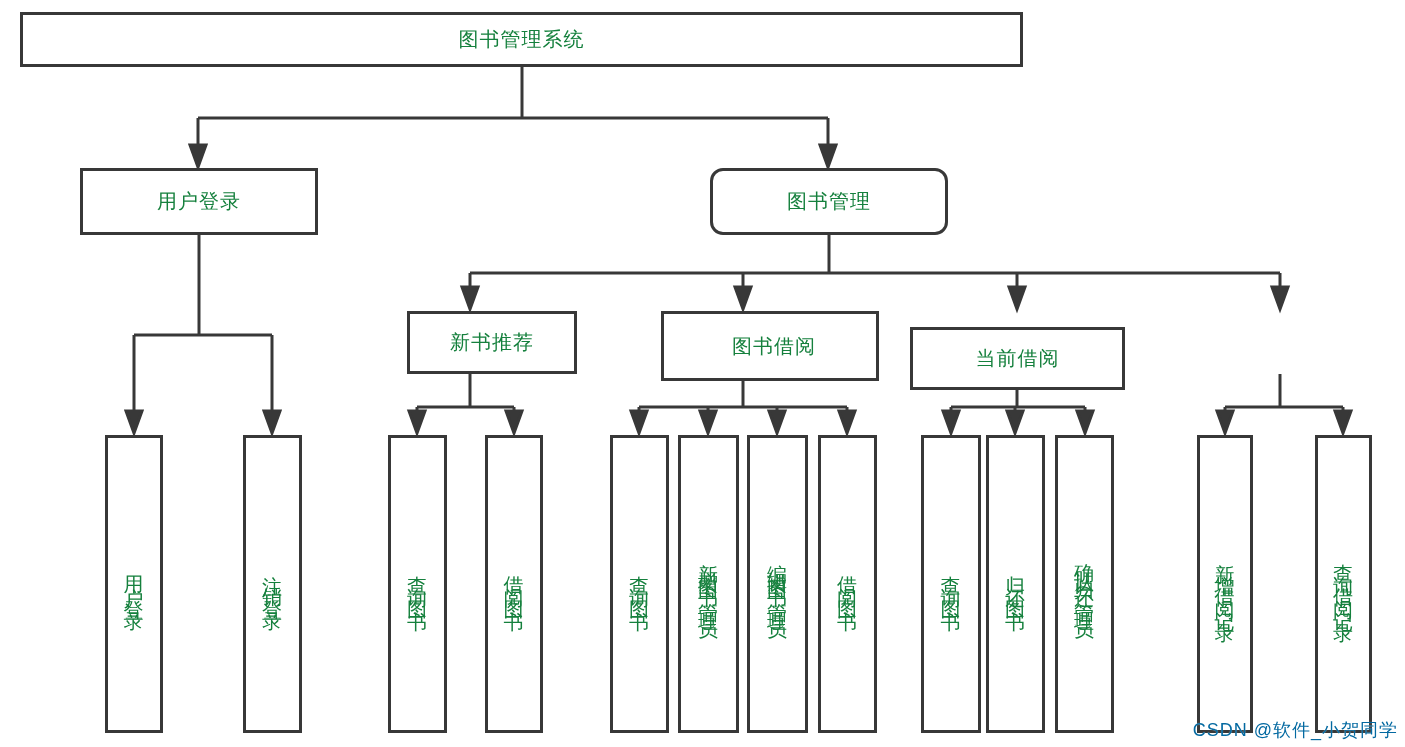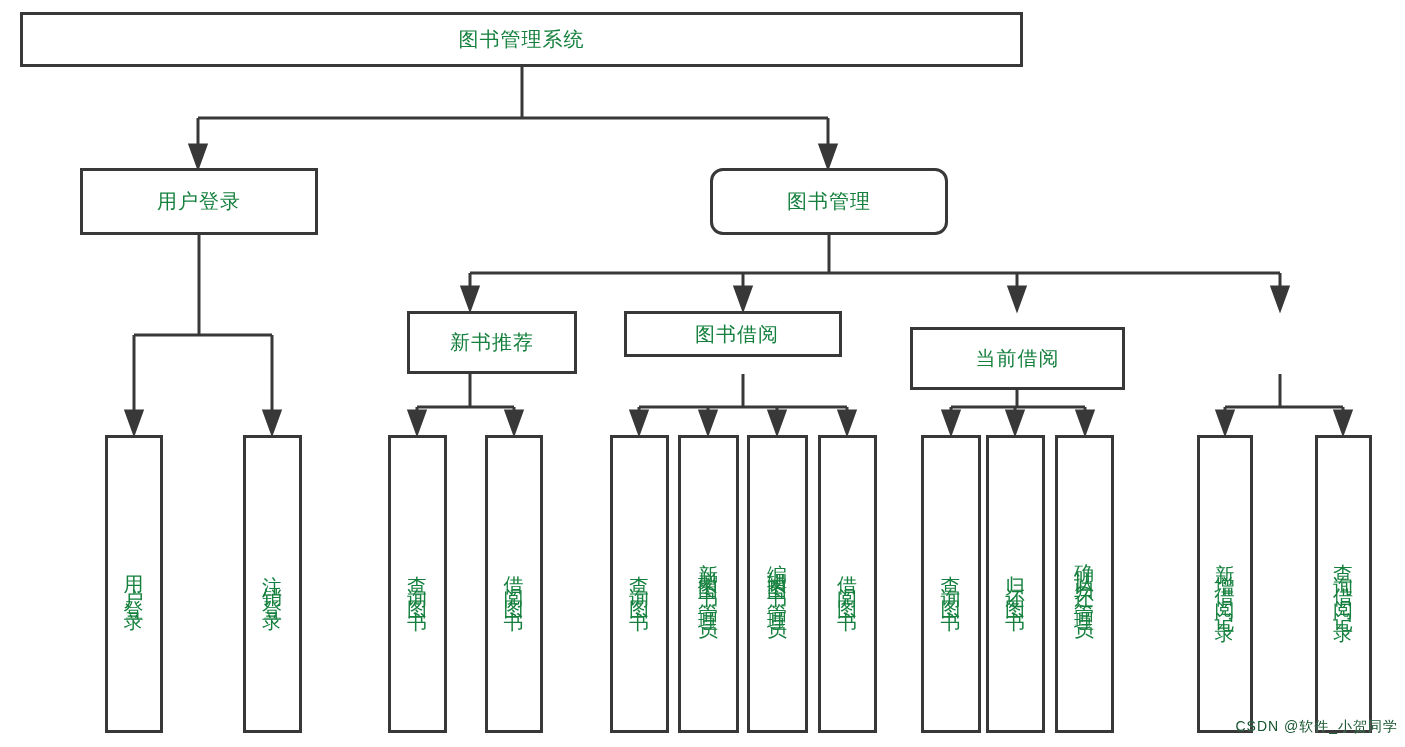--- a/index.html
+++ b/index.html
@@ -29,22 +29,22 @@
     text-orientation:mixed;
     letter-spacing:12px;
     font-size:20px;
     line-height:1;
     white-space:nowrap;
   }
   .leaf.long span{letter-spacing:8px;}
   #watermark{
     position:absolute;
     top:718px;right:7px;
-    font-size:14px;
-    color:#14532d;
+    font-size:18px;
+    color:#0369a1;
     letter-spacing:1px;
     z-index:5;
     text-shadow:0 0 1px rgba(255,255,255,.6);
   }
 </style>
 </head>
 <body>
 
 <div id="canvas">
 
@@ -98,21 +98,21 @@
   <div class="node" style="left:80px;top:168px;width:238px;height:67px;">
     <span>用户登录</span>
   </div>
   <div class="node" style="left:710px;top:168px;width:238px;height:67px;border-radius:13px;">
     <span>图书管理</span>
   </div>
 
   <div class="node" style="left:363px;top:311px;width:170px;height:63px;margin-left:44px;">
     <span>新书推荐</span>
   </div>
-  <div class="node" style="left:624px;top:311px;width:218px;height:46px;padding-left:8px;">
+  <div class="node" style="left:661px;top:311px;width:218px;height:70px;padding-left:8px;">
     <span>图书借阅</span>
   </div>
   <div class="node" style="left:910px;top:327px;width:215px;height:63px;">
     <span>当前借阅</span>
   </div>
 
   <div class="node leaf" style="left:105px;top:435px;width:58px;height:298px;">
     <span>用户登录</span>
   </div>
   <div class="node leaf" style="left:243px;top:435px;width:59px;height:298px;">

